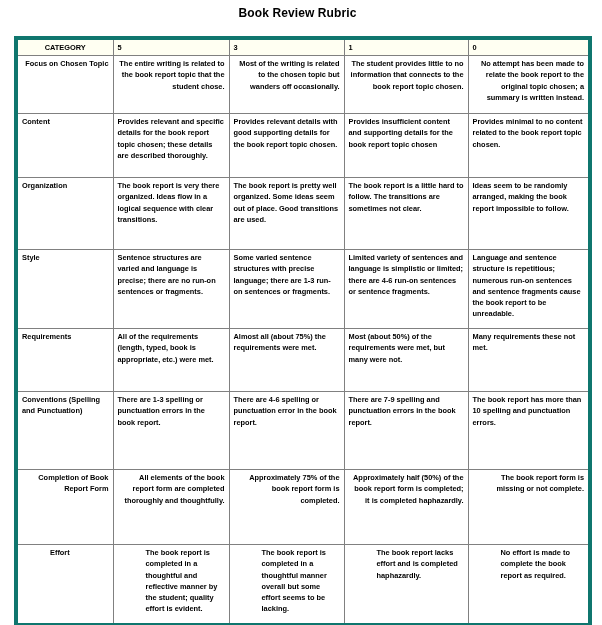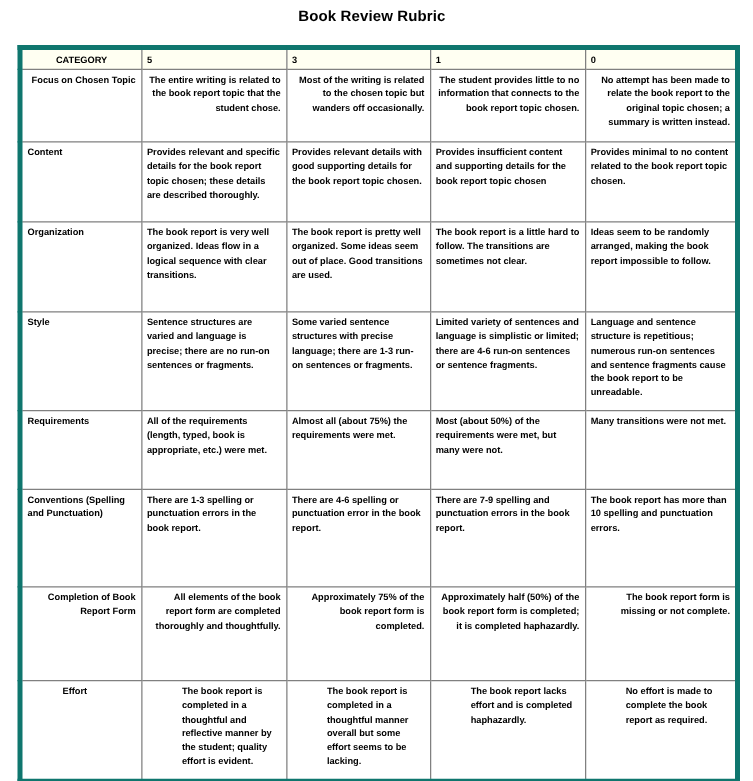--- a/index.html
+++ b/index.html
@@ -123,40 +123,40 @@
         <tr class="row-content">
           <td class="cat-cell">Content</td>
           <td>Provides relevant and specific details for the book report topic chosen; these details are described thoroughly.</td>
           <td>Provides relevant details with good supporting details for the book report topic chosen.</td>
           <td>Provides insufficient content and supporting details for the book report topic chosen</td>
           <td>Provides minimal to no content related to the book report topic chosen.</td>
         </tr>
 
         <tr class="row-organization">
           <td class="cat-cell">Organization</td>
-          <td>The book report is very well organized. Ideas flow in a logical sequence with clear transitions.</td>
+          <td>The book report is very there organized. Ideas flow in a logical sequence with clear transitions.</td>
           <td>The book report is pretty well organized. Some ideas seem out of place. Good transitions are used.</td>
           <td>The book report is a little hard to follow. The transitions are sometimes not clear.</td>
           <td>Ideas seem to be randomly arranged, making the book report impossible to follow.</td>
         </tr>
 
         <tr class="row-style">
           <td class="cat-cell">Style</td>
           <td>Sentence structures are varied and language is precise; there are no run-on sentences or fragments.</td>
           <td>Some varied sentence structures with precise language; there are 1-3 run-on sentences or fragments.</td>
           <td>Limited variety of sentences and language is simplistic or limited; there are 4-6 run-on sentences or sentence fragments.</td>
           <td>Language and sentence structure is repetitious; numerous run-on sentences and sentence fragments cause the book report to be unreadable.</td>
         </tr>
 
         <tr class="row-requirements">
           <td class="cat-cell">Requirements</td>
           <td>All of the requirements (length, typed, book is appropriate, etc.) were met.</td>
           <td>Almost all (about 75%) the requirements were met.</td>
           <td>Most (about 50%) of the requirements were met, but many were not.</td>
-          <td>Many transitions were not met.</td>
+          <td>Many requirements these not met.</td>
         </tr>
 
         <tr class="row-conventions">
           <td class="cat-cell">Conventions (Spelling and Punctuation)</td>
           <td>There are 1-3 spelling or punctuation errors in the book report.</td>
           <td>There are 4-6 spelling or punctuation error in the book report.</td>
           <td>There are 7-9 spelling and punctuation errors in the book report.</td>
           <td>The book report has more than 10 spelling and punctuation errors.</td>
         </tr>
 

